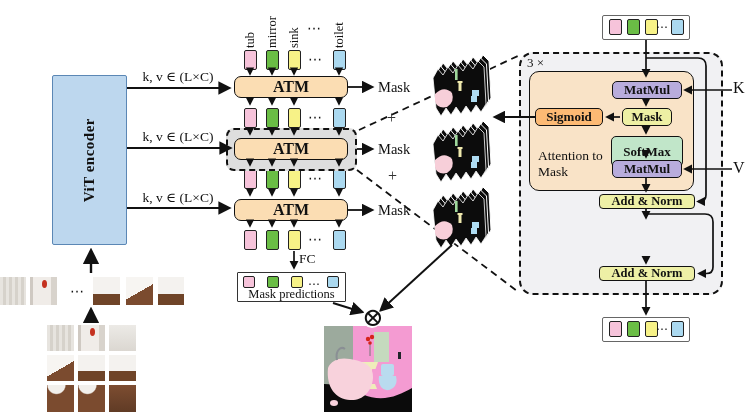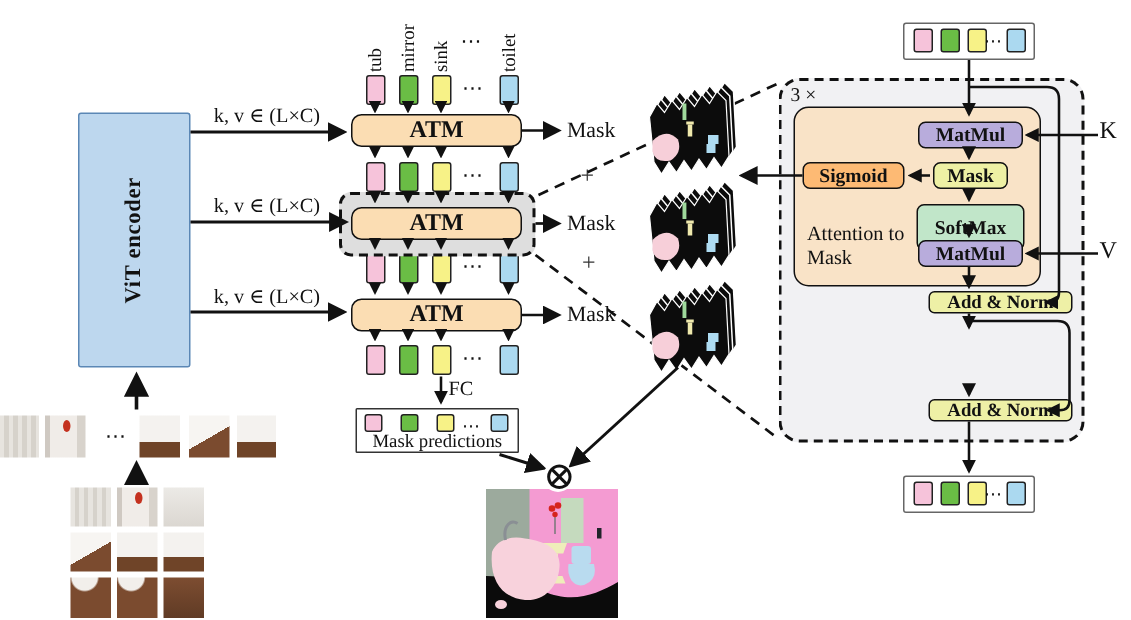--- a/index.html
+++ b/index.html
@@ -18,21 +18,21 @@
   
   .bx{position:absolute;box-sizing:border-box;border:1.5px solid #111;border-radius:6px;display:flex;align-items:center;justify-content:center;text-align:center;font-weight:bold;}
   .atmbox{left:234px;width:114px;height:22px;background:#FBDDB3;border-width:1.7px;border-radius:7px;font-size:16px;}
   .vit{left:52px;top:75px;width:75px;height:170px;background:#BDD7EE;border:1.5px solid #5b87b5;border-radius:2px;}
   .vit span{writing-mode:vertical-rl;transform:rotate(180deg);font-size:15px;letter-spacing:.5px;}
   .atm2wrap{left:226px;top:128px;width:131px;height:43px;background:#DEDEDE;border:2px dashed #111;border-radius:8px;}
   .panel{left:519px;top:52px;width:204px;height:243px;background:#F1F1F3;border:2px dashed #111;border-radius:14px;}
   .attn{left:529px;top:71px;width:165px;height:120px;background:#F9E3C7;border:1.7px solid #111;border-radius:10px;}
   .opbox{font-size:13px;border-radius:5px;border-width:1.5px;}
   .matmul{background:#B8ACDC;} .scale{background:#EEF0A4;} .sigmoid{background:#fdba74;} .softmax{background:#C1E6C9;}
-  .addnorm{left:599px;width:96px;height:15px;background:#EEF0A6;font-size:12.5px;border-radius:4px;margin-left:20px;}
+  .addnorm{left:599px;width:96px;height:15px;background:#EEF0A6;font-size:12.5px;border-radius:4px;}
   .ff{left:601px;top:221px;width:92px;height:38px;background:#B9E3F6;font-size:14px;border-radius:9px;line-height:1.1;padding:0 14px;}
   .tokbox{left:602px;width:88px;height:25px;background:#fff;border:1.4px solid #666;border-radius:2px;}
   .classbox{left:237px;top:272px;width:109px;height:30px;background:#fff;border:1.3px solid #333;border-radius:1px;}
   .cap{position:absolute;font-size:13.5px;line-height:1.15;}
   
   .patch{position:absolute;overflow:hidden;}
   .p-curtain{background:repeating-linear-gradient(90deg,#e7e4df 0 3px,#d6d2cb 3px 6px);}
   .p-mirror{background:linear-gradient(90deg,#cfc9c2 0 12%,#f0ece8 12% 78%,#d8d3cc 78%);}
   .p-flower::after{content:"";position:absolute;left:45%;top:12%;width:5px;height:8px;border-radius:50%;background:#c4311f;}
   .p-wall{background:linear-gradient(180deg,#eceae6,#dbd7d1);}

